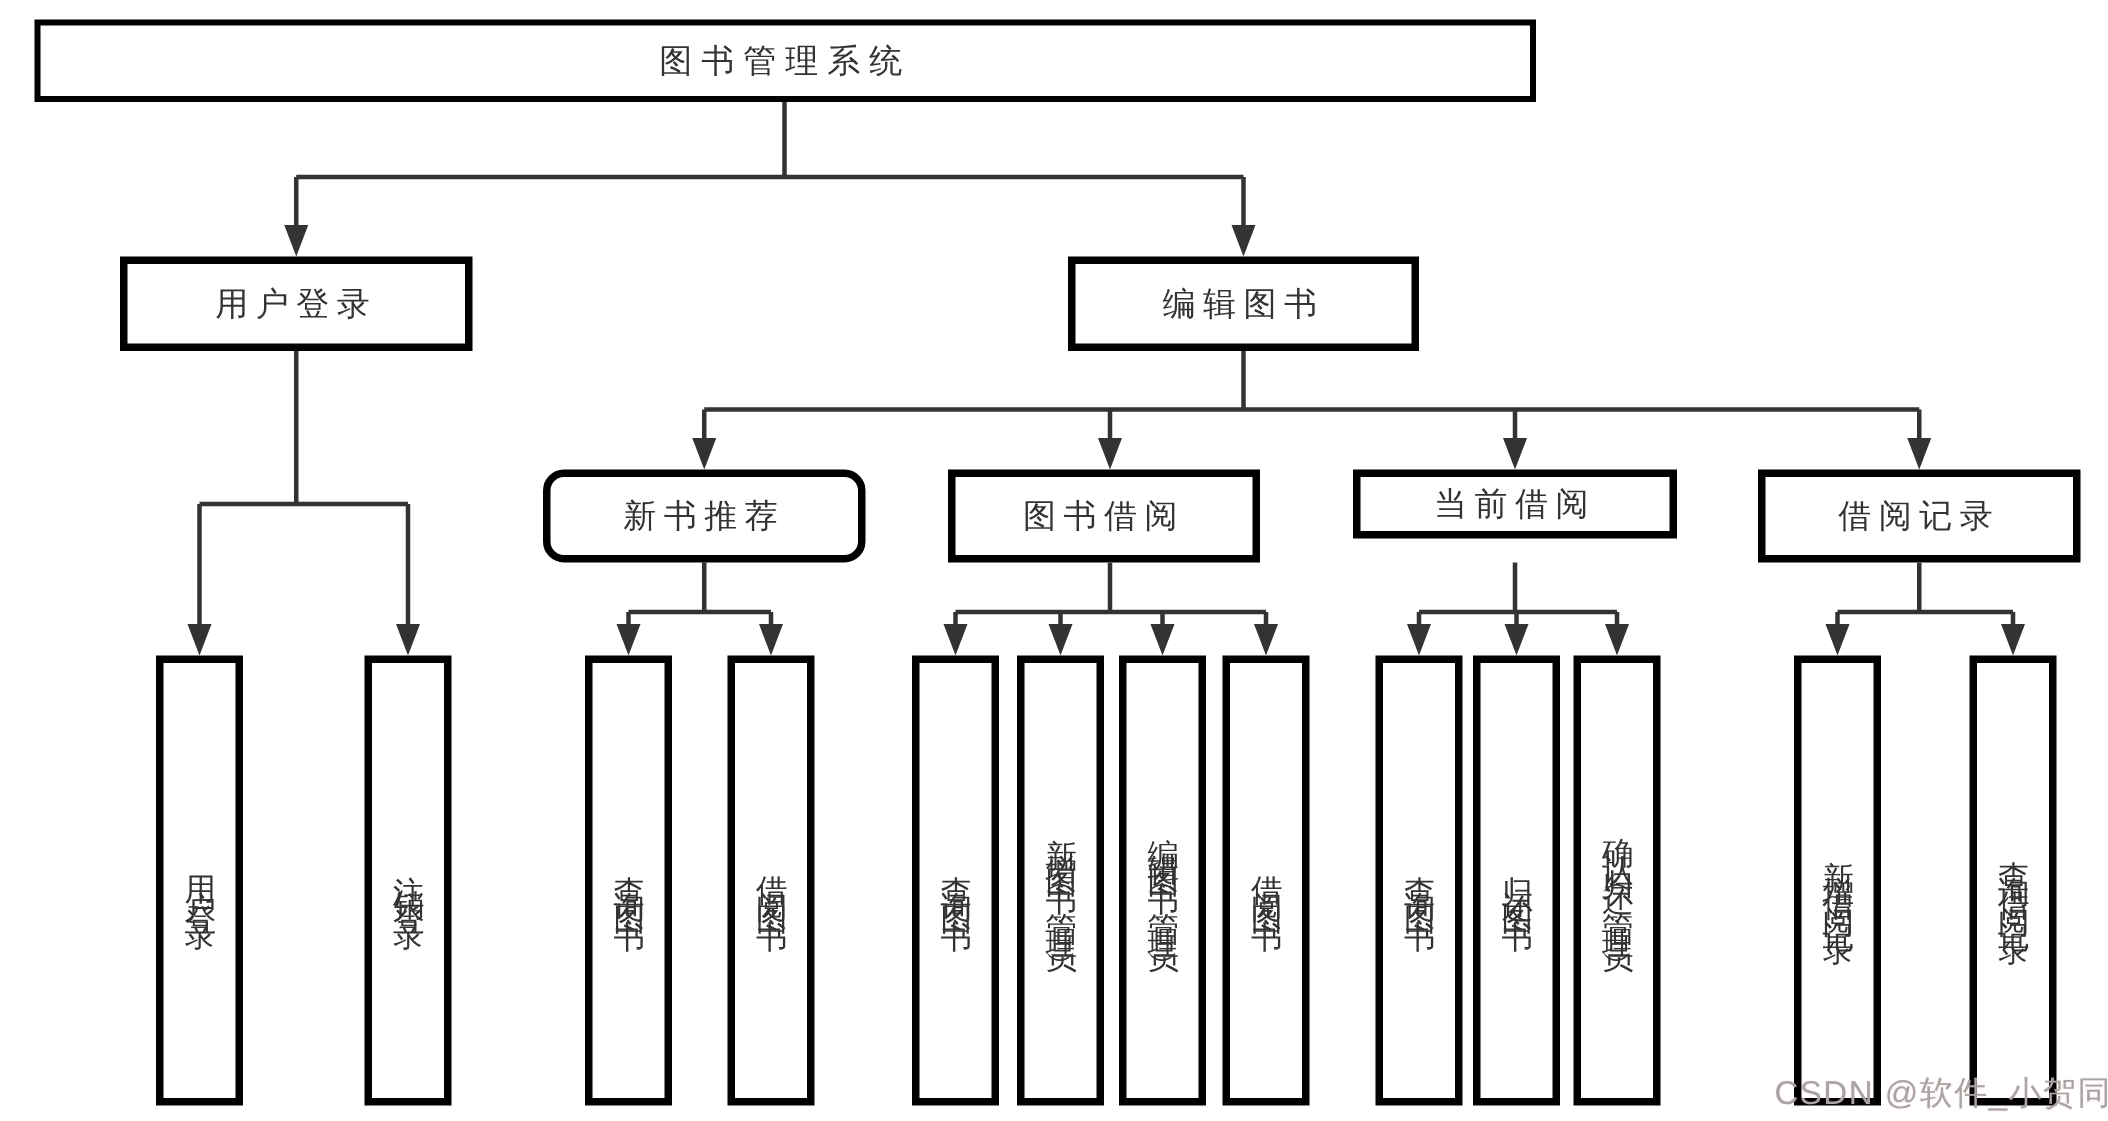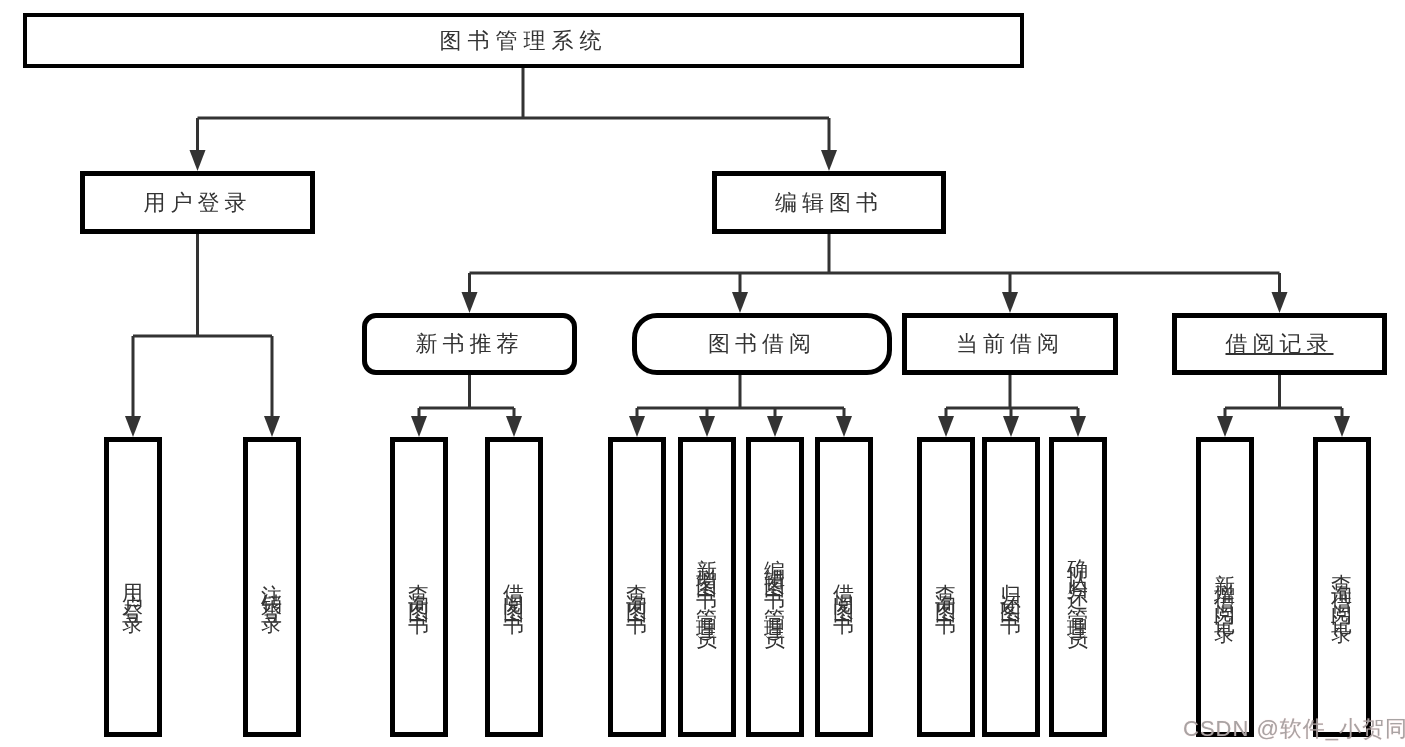--- a/index.html
+++ b/index.html
@@ -9,23 +9,23 @@
   }
   .box{
     position:absolute;box-sizing:border-box;border:5px solid #000000;background:#ffffff;
     display:flex;align-items:center;justify-content:center;color:#333333;
   }
   .h{font-size:22px;letter-spacing:5px;font-weight:400;}
   .n-root{left:23px;top:13px;width:1001px;height:55px;border-width:4px;letter-spacing:6px;}
   .n-login{left:80px;top:171px;width:235px;height:63px;}
   .n-mgmt{left:712px;top:171px;width:234px;height:63px;}
   .n-nbr{left:362px;top:313px;width:215px;height:62px;border-radius:14px;}
-  .n-bb{left:632px;top:313px;width:260px;height:62px;border-radius:25px;}
-  .n-cb{left:902px;top:313px;width:216px;height:62px;}
-  .n-br{left:1172px;top:313px;width:215px;height:62px;text-decoration:underline;}
+  .n-bb{left:632px;top:313px;width:208px;height:62px;}
+  .n-cb{left:902px;top:313px;width:216px;height:46px;}
+  .n-br{left:1172px;top:313px;width:215px;height:62px;}
   .leaf{width:58px;top:437px;height:300px;}
   .vt{
     writing-mode:vertical-rl;text-orientation:mixed;
     font-size:21px;letter-spacing:10px;color:#333333;line-height:1;
   }
   .lf-0{left:104px}.lf-1{left:243px}
   .lf-2{left:390px}.lf-3{left:485px}
   .lf-4{left:608px}.lf-5{left:678px}.lf-6{left:746px}.lf-7{left:815px}
   .lf-8{left:917px}.lf-9{left:982px}.lf-10{left:1049px}
   .lf-11{left:1196px}.lf-12{left:1313px}

